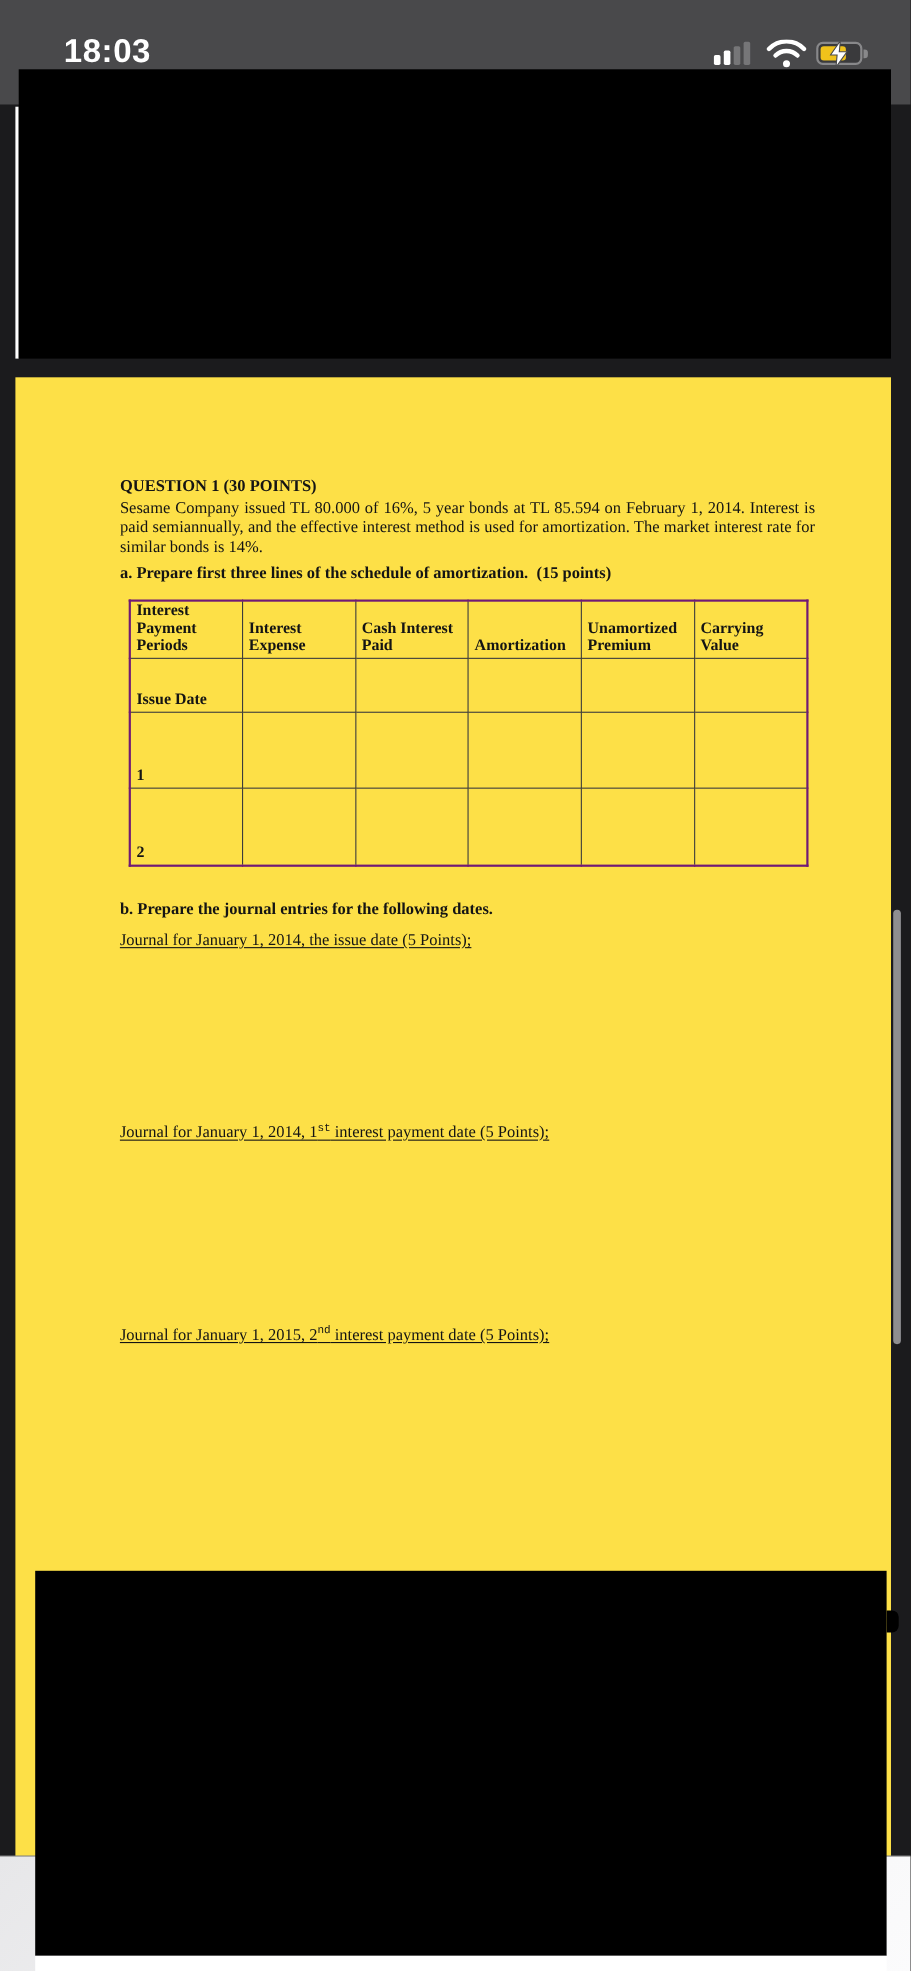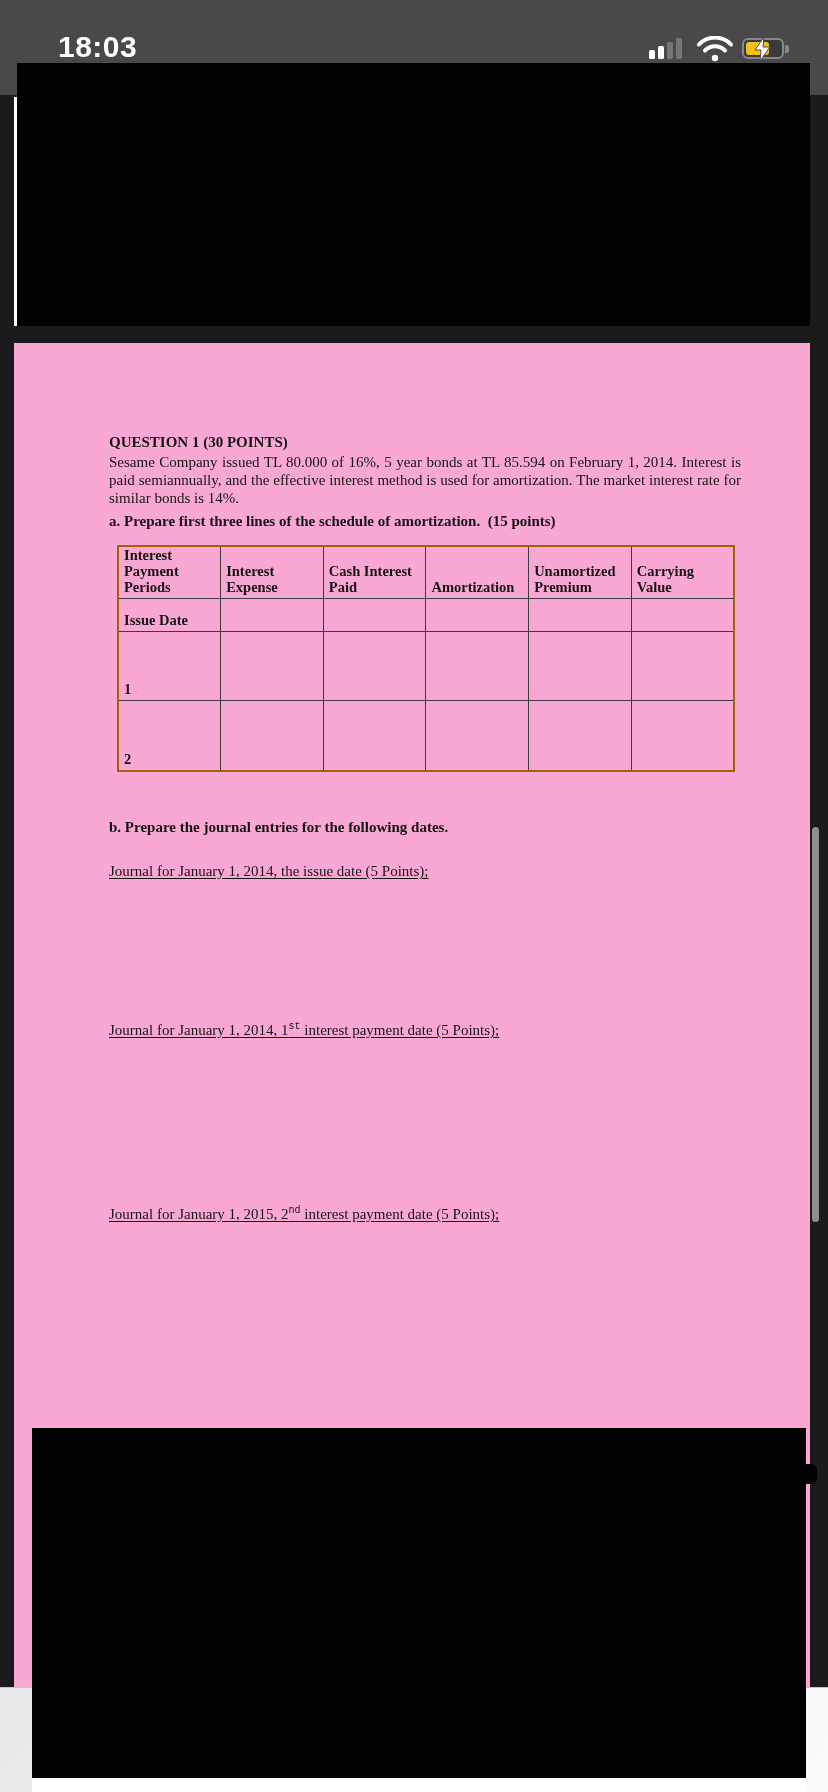--- a/index.html
+++ b/index.html
@@ -19,53 +19,53 @@
   .wifi{position:absolute;left:696px;top:36px;width:38px;height:26px;}
   .battery{position:absolute;left:742px;top:38px;width:52px;height:22px;}
   .batt-body{position:absolute;left:0;top:0;width:42px;height:21px;border:2px solid #88888a;
              border-radius:6px;box-sizing:border-box;background:#3a3a3c;}
   .batt-fill{position:absolute;left:2px;top:2px;width:23px;height:13px;border-radius:3px;background:#f0c21b;}
   .batt-cap{position:absolute;left:43px;top:6.5px;width:4px;height:8px;border-radius:0 3px 3px 0;background:#88888a;}
   .batt-bolt{position:absolute;left:12px;top:-1px;width:17px;height:24px;}
 
   
   .page-sliver{position:absolute;left:14px;top:97px;width:3px;height:229px;background:#ffffff;z-index:2;}
-  .page{position:absolute;left:14px;top:343px;width:796px;height:1344px;background:#f9a8d4;z-index:2;color:#1a1a1a;}
+  .page{position:absolute;left:14px;top:343px;width:796px;height:1344px;background:#fde047;z-index:2;color:#1a1a1a;}
   .box1{position:absolute;left:17px;top:63px;width:793px;height:263px;background:#000;z-index:3;}
   .box2{position:absolute;left:32px;top:1428px;width:774px;height:350px;background:#000;z-index:4;}
   .box2-tab{position:absolute;left:806px;top:1464px;width:11px;height:20px;background:#000;
             border-radius:0 6px 6px 0;z-index:4;}
   .bottom-zone{position:absolute;left:0;top:1687px;width:828px;height:105px;z-index:3;
                background:linear-gradient(135deg,#e7e7e9 0%,#f4f4f5 55%,#fbfbfc 100%);
                border-top:1px solid #c6c6c8;box-sizing:border-box;}
   .page2-edge{position:absolute;left:32px;top:1778px;width:774px;height:14px;background:#ffffff;z-index:4;}
   .scrollbar{position:absolute;left:812px;top:827px;width:7px;height:395px;background:#8e8e90;
              border-radius:4px;z-index:6;}
 
   
   .doc-text{position:absolute;white-space:pre-wrap;font-size:15px;line-height:18px;color:#141414;}
   .bold{font-weight:700;}
   .title{left:95px;top:90px;}
   .intro{left:95px;top:110px;width:632px;text-align:justify;}
   .section-a{left:95px;top:169px;}
   .section-b{left:95px;top:475px;}
   .journal{text-decoration:underline;text-underline-offset:2px;}
-  .j1{left:95px;top:503px;margin-top:16px;}
+  .j1{left:95px;top:503px;}
   .j2{left:95px;top:678px;}
   .j3{left:95px;top:862px;}
   .journal sup{font-size:10px;line-height:0;font-family:Liberation Mono, monospace;}
 
   
   table.amort{position:absolute;left:103px;top:202px;width:618px;border-collapse:collapse;
-              table-layout:fixed;border:2px solid #a16207;}
+              table-layout:fixed;border:2px solid #701a75;}
   table.amort td{border:1px solid #3c3c3c;vertical-align:bottom;padding:0 3px 3px 5px;
                  font-size:14.5px;line-height:16px;color:#141414;overflow:hidden;}
   table.amort td.hdr{font-weight:700;white-space:pre-line;}
   table.amort td.lbl{font-weight:700;white-space:nowrap;}
-  tr.r-hdr{height:49px;} tr.r-issue{height:33px;padding-left:33px;} tr.r-one{height:69px;} tr.r-two{height:70px;}
+  tr.r-hdr{height:49px;} tr.r-issue{height:49px;padding-left:33px;} tr.r-one{height:69px;} tr.r-two{height:70px;}
 </style>
 </head>
 <body>
 
 <div class="canvas">
 
   <div class="statusbar">
     <div class="time">18:03</div>
     <div class="signal">
       <div class="bar b1"></div>

